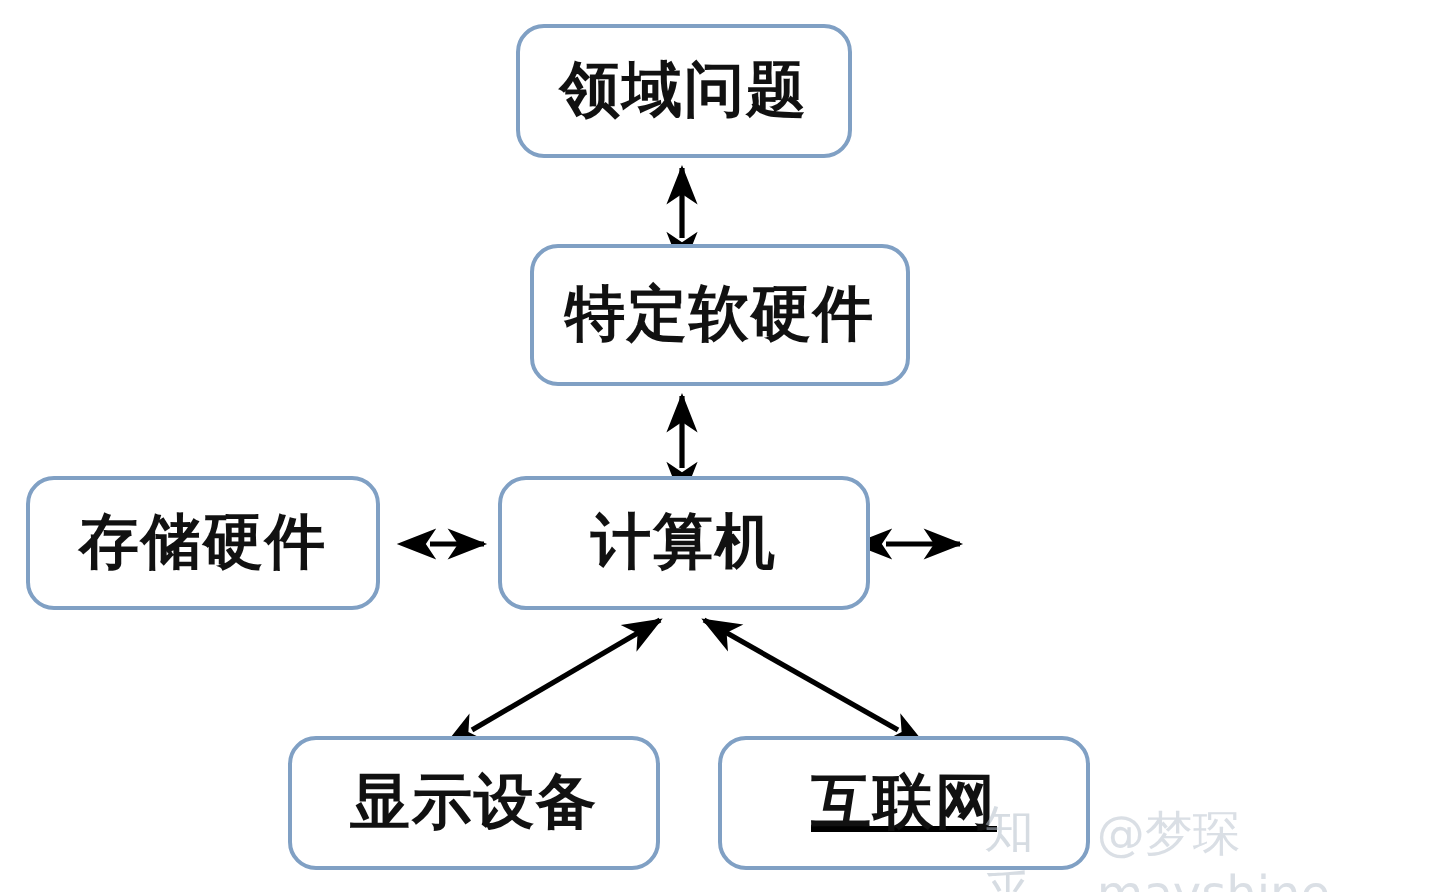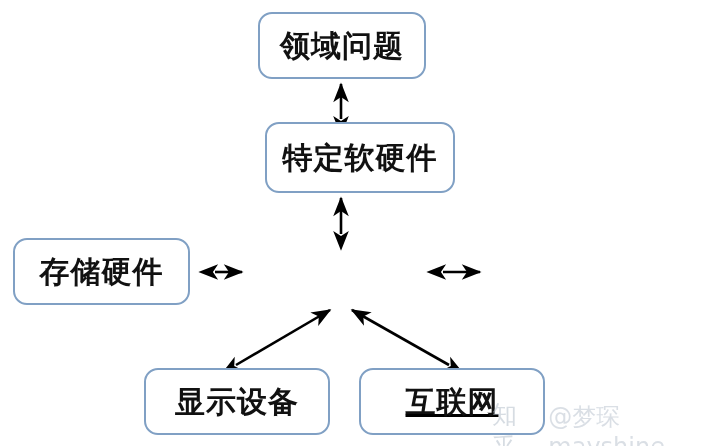--- a/index.html
+++ b/index.html
@@ -94,20 +94,23 @@
   </div>
 
   <div class="node" style="left:247px; top:122px; width:190px; height:71px;margin-left:18px;">
     <span class="node-label">特定软硬件</span>
   </div>
 
   <div class="node" style="left:13px; top:238px; width:177px; height:67px;">
     <span class="node-label">存储硬件</span>
   </div>
 
+  <div class="node" style="left:249px; top:238px; width:186px; height:67px;">
+    <span class="node-label">计算机</span>
+  </div>
 
 
   <div class="node" style="left:144px; top:368px; width:186px; height:67px;">
     <span class="node-label">显示设备</span>
   </div>
 
   <div class="node" style="left:359px; top:368px; width:186px; height:67px;text-decoration:underline;">
     <span class="node-label">互联网</span>
   </div>
 

